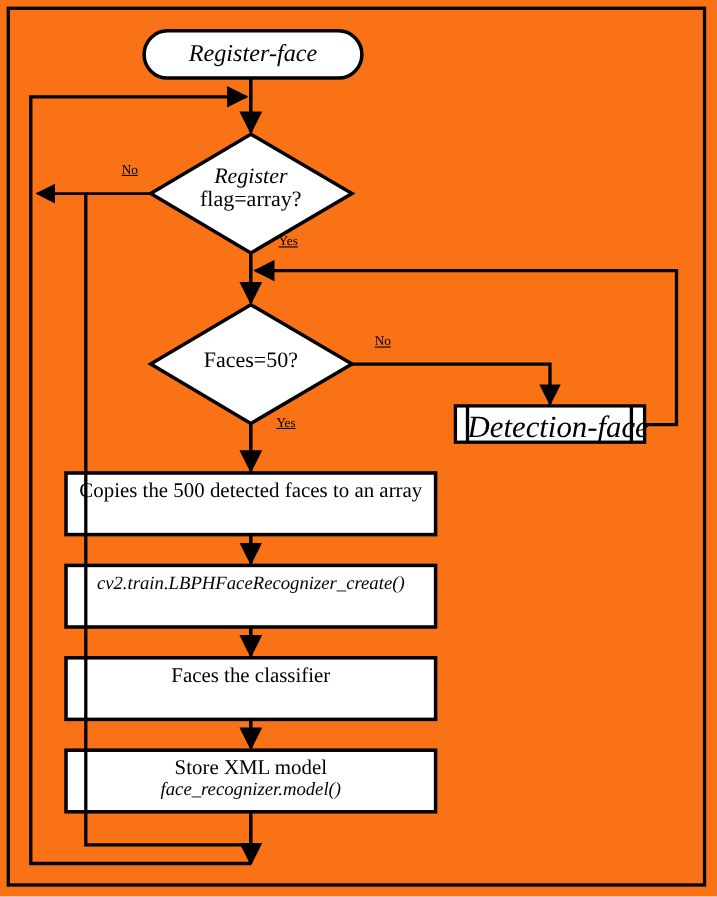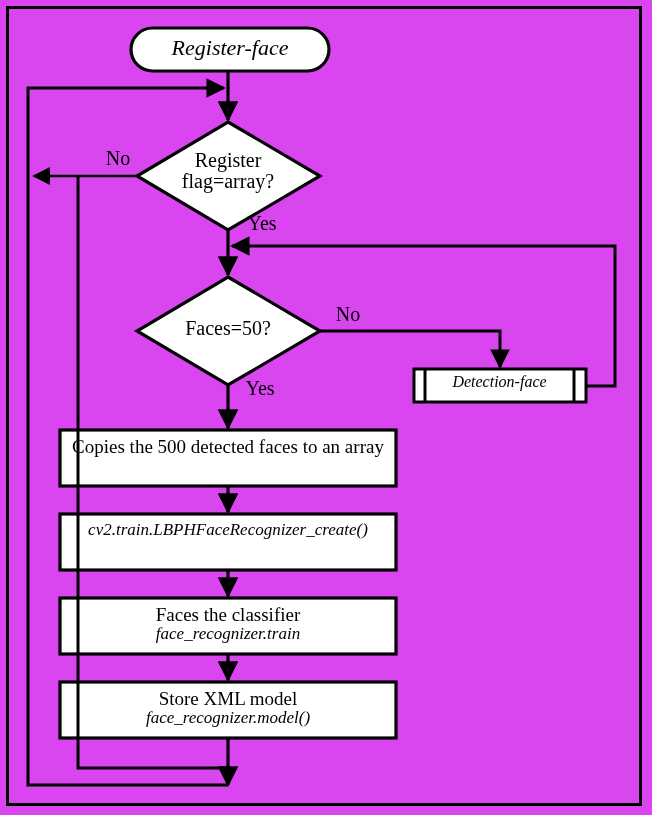--- a/index.html
+++ b/index.html
@@ -4,21 +4,21 @@
 <style>
   html, body {
     margin: 0;
     padding: 0;
     background: #ffffff;
   }
   #page {
     position: relative;
     width: 652px;
     height: 815px;
-    background: #d946ef;
+    background: #f97316;
     overflow: hidden;
     font-family: "Liberation Serif", "DejaVu Serif", serif;
   }
   #outer-frame {
     position: absolute;
     left: 6px;
     top: 6px;
     width: 636px;
     height: 800px;
     border: 3px solid #000000;
@@ -41,36 +41,37 @@
   }
   .lbl.wrapme { white-space: normal; }
 
   .term-text {
     font-style: italic;
     font-size: 22px;
   }
   .dia-text {
     font-size: 20px;
   }
-  .dia-text .it { }
+  .dia-text .it { font-style: italic; }
 
   .proc-text {
     font-size: 19px;
   }
   .proc-text .code {
     font-style: italic;
     font-size: 17px;
     display: block;
   }
   .sub-text {
     font-style: italic;
-    font-size: 16px;
+    font-size: 28px;
   }
   .edge-label {
-    font-size: 20px;
+    font-size: 12px;
+    text-decoration: underline;
   }
 </style>
 </head>
 <body>
 
 <div id="page">
 
   <div id="outer-frame"></div>
 
   <svg id="flow" viewBox="0 0 652 815">
@@ -138,21 +139,20 @@
     <span>Copies the 500 detected faces to</span>
     <span>an array</span>
   </div>
 
   <div class="lbl proc-text" style="left:64px; top:521px; width:328px;">
     <span class="code">cv2.train.LBPHFaceRecognizer_create()</span>
   </div>
 
   <div class="lbl proc-text" style="left:64px; top:605px; width:328px;">
     <span>Faces the classifier</span>
-    <span class="code">face_recognizer.train</span>
   </div>
 
   <div class="lbl proc-text" style="left:64px; top:689px; width:328px;">
     <span>Store XML model</span>
     <span class="code">face_recognizer.model()</span>
   </div>
 
   <div class="lbl edge-label" style="left:96px; top:148px; width:44px;">No</div>
 
   <div class="lbl edge-label" style="left:238px; top:213px; width:48px;">Yes</div>

